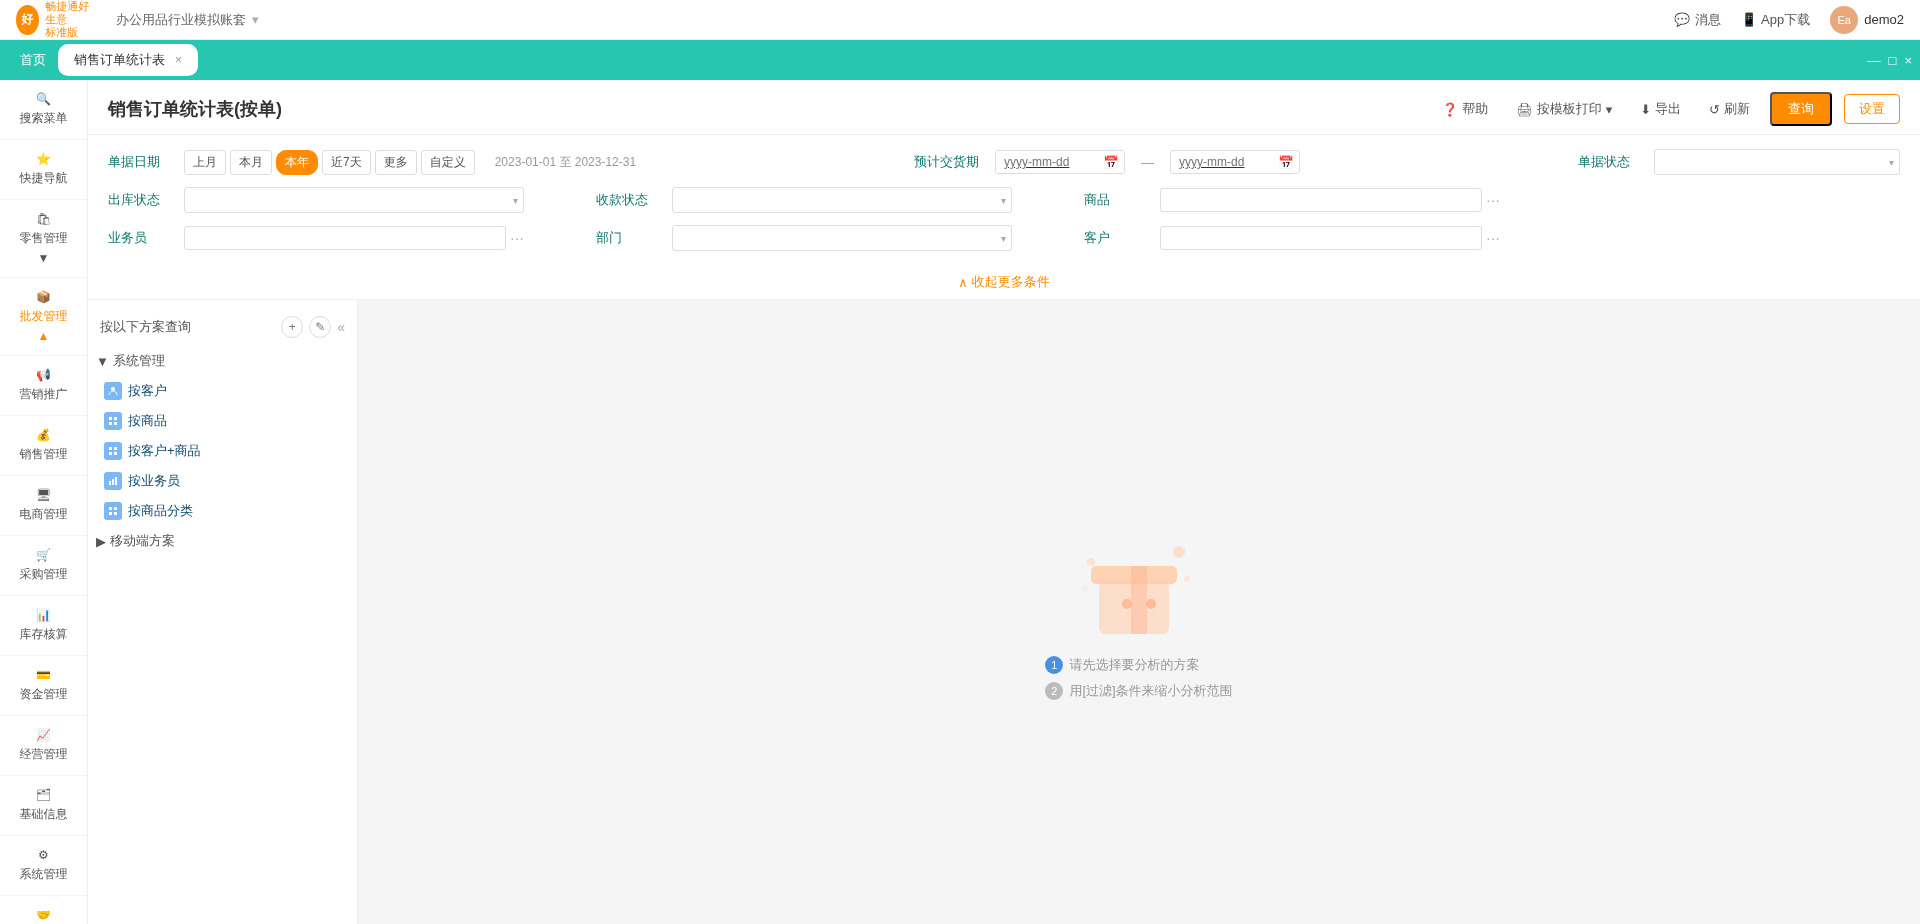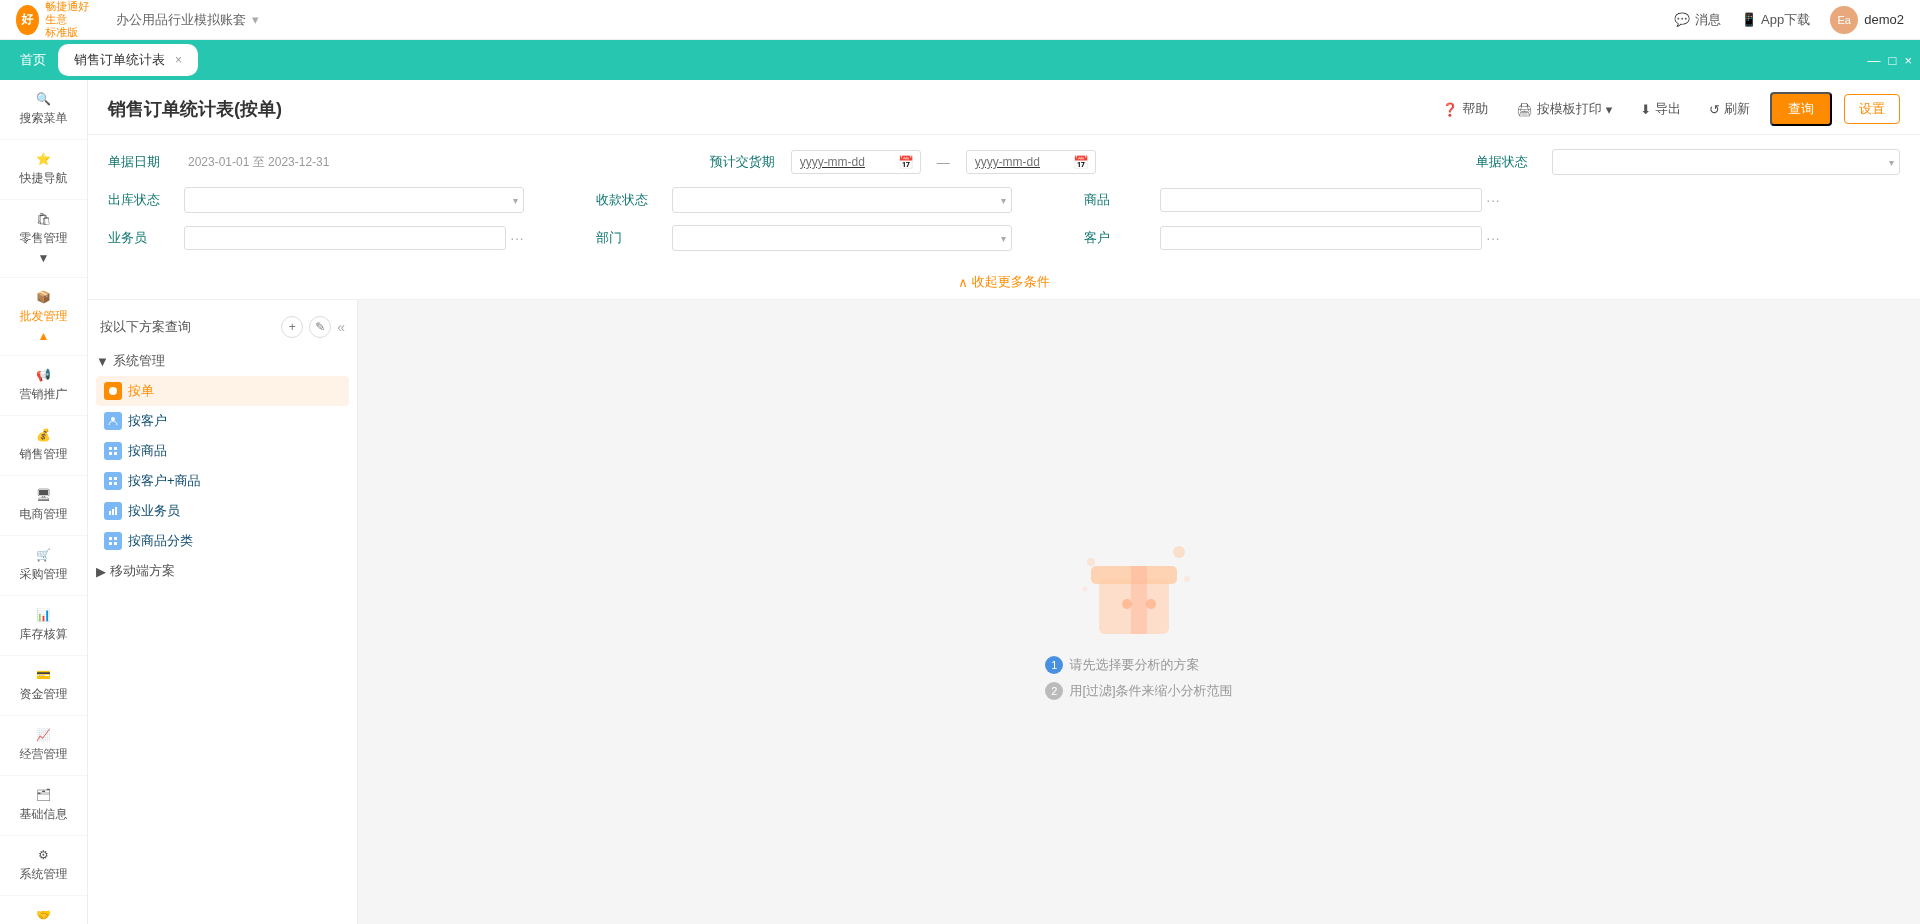--- a/index.html
+++ b/index.html
@@ -583,20 +583,28 @@
         </button>
       </div>
     </div>
 
     <div class="main-filter-area">
 
       <div class="filter-row">
 
         <span class="filter-label">单据日期</span>
 
+        <div class="filter-date-btns">
+          <button class="date-btn">上月</button>
+          <button class="date-btn">本月</button>
+          <button class="date-btn active">本年</button>
+          <button class="date-btn">近7天</button>
+          <button class="date-btn">更多</button>
+          <button class="date-btn">自定义</button>
+        </div>
         <span class="date-range-text">2023-01-01 至 2023-12-31</span>
 
         <div style="flex:1;"></div>
 
         <span class="filter-label">预计交货期</span>
         <div class="date-input-wrapper">
           <input type="text" placeholder="yyyy-mm-dd" style="">
           <span class="cal-icon">📅</span>
         </div>
         <span class="dash">—</span>
@@ -691,28 +699,20 @@
             <span class="panel-collapse-btn">«</span>
           </div>
         </div>
 
         <div class="scheme-group-title">
           <span>▼</span>
           <span>系统管理</span>
         </div>
         <div class="scheme-list">
 
-          <div class="scheme-item active">
-            <div class="scheme-icon orange">
-              <svg width="10" height="10" viewBox="0 0 10 10">
-                  <circle cx="5" cy="5" r="4" fill="white"></circle>
-                </svg>
-            </div>
-            <span>按单</span>
-          </div>
 
           <div class="scheme-item">
             <div class="scheme-icon blue" style="background:#7bb8f5;">
               <svg width="10" height="10" viewBox="0 0 10 10">
                   <circle cx="5" cy="3" r="2" fill="white"></circle>
                   <path d="M1 9c0-2.2 1.8-4 4-4s4 1.8 4 4" stroke="white" fill="none" stroke-width="1"></path>
                 </svg>
             </div>
             <span>按客户</span>
           </div>

